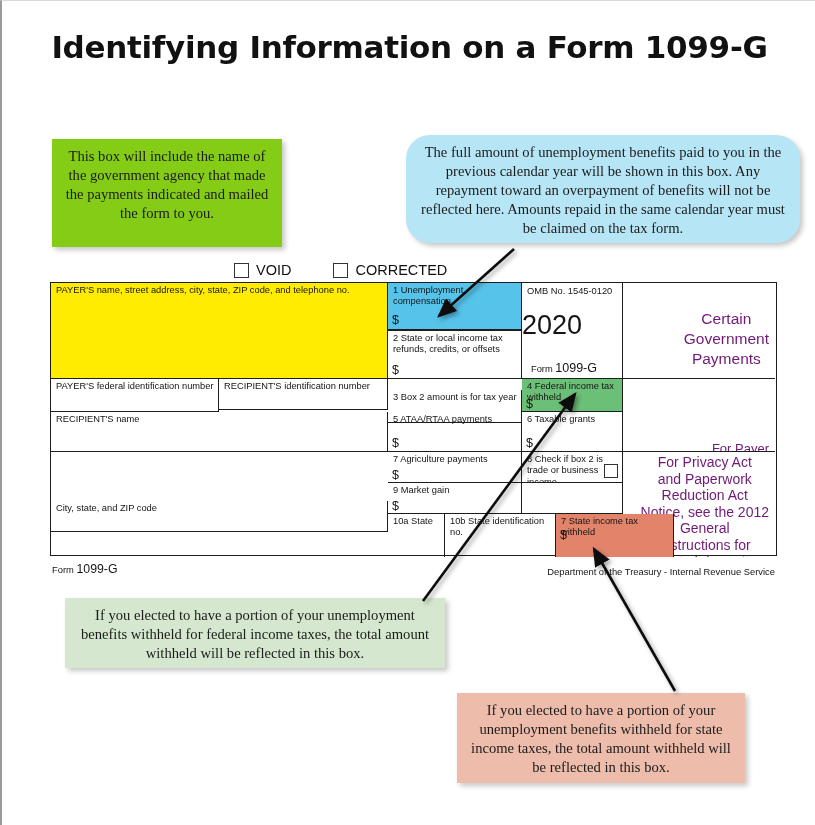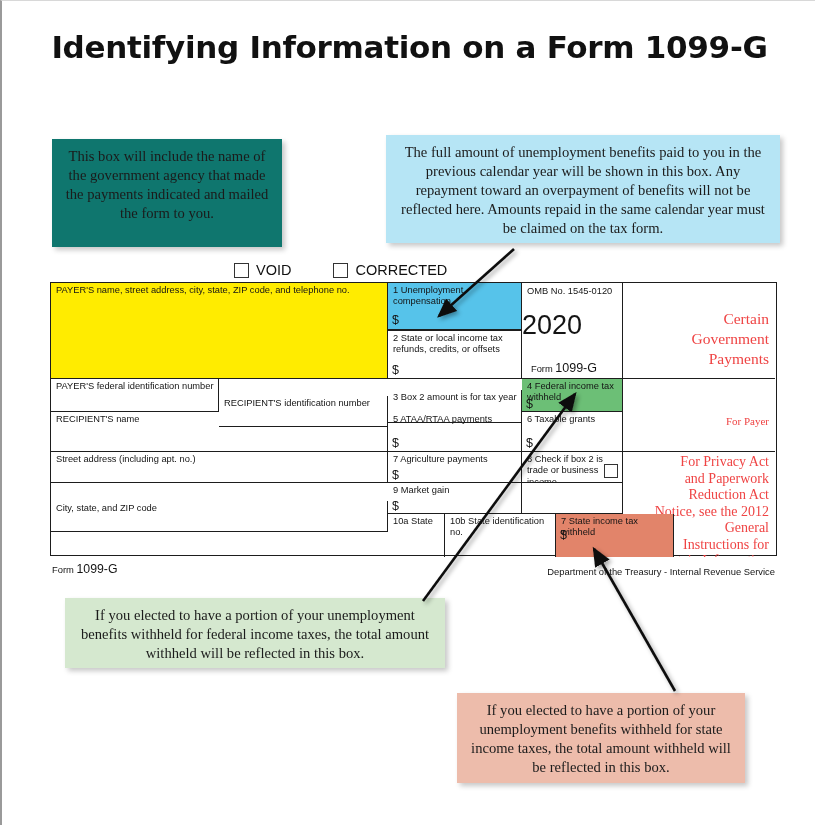--- a/index.html
+++ b/index.html
@@ -34,22 +34,22 @@
     position:absolute;
     font-family:"Liberation Serif", serif;
     font-size:14.6px;
     line-height:1.30;
     color:#1b1b1b;
     text-align:center;
     box-sizing:border-box;
     padding:8px 10px;
     box-shadow:3px 3px 5px rgba(0,0,0,0.22);
   }
-  .c-yellow{left:50px;top:138px;width:230px;height:108px;background:#0f766e;}
-  .c-blue  {left:384px;top:134px;width:394px;height:108px;background:#b6e5f5;}
+  .c-yellow{left:50px;top:138px;width:230px;height:108px;background:#84cc16;}
+  .c-blue  {left:404px;top:134px;width:394px;height:108px;background:#b6e5f5;border-radius:24px;}
   .c-green {left:63px;top:597px;width:380px;height:70px;background:#d5e8cf;}
   .c-salmon{left:455px;top:692px;width:288px;height:90px;background:#edbcab;}
 
   
   .topchecks{position:absolute;left:232px;top:261px;width:260px;height:20px;
     font-size:14.5px;color:#111;font-family:"Liberation Sans", sans-serif;}
   .topchecks .grp{display:inline-flex;align-items:center;gap:7px;vertical-align:top;}
   .topchecks .grp + .grp{margin-left:38px;}
   .cbox{display:inline-block;width:13px;height:13px;border:1.4px solid #333;background:#fff;}
 
@@ -75,26 +75,26 @@
   .bb{border-bottom:1.2px solid #1d1d1d;}
   .br{border-right:1.2px solid #1d1d1d;}
 
   .hl-yellow{background:#ffec00;}
   .hl-blue{background:#56c3ea;}
   .hl-green{background:#6cbf76;}
   .hl-salmon{background:#e2846a;}
 
   
   .rightTxt{
-    font-family:Liberation Serif, serif;
-    text-align:right;color:#ef4444;
+    font-family:Liberation Sans, sans-serif;
+    text-align:center;color:#701a75;
   }
   .certain{font-size:15.5px;line-height:1.28;}
   .copyc{font-size:14.5px;}
-  .forpayer{font-size:11px;}
+  .forpayer{font-size:13px;margin-top:26px;}
   .privacy{font-size:14px;line-height:1.18;}
 
   .ombtxt{font-size:9.3px;color:#141414;font-family:"Liberation Sans", sans-serif;}
   .yeartxt{font-size:27px;color:#141414;font-family:"Liberation Sans", sans-serif;}
   .formline{font-size:9.3px;color:#141414;font-family:"Liberation Sans", sans-serif;}
   .formline b{font-size:12.5px;font-weight:normal;}
 
   .b8box{position:absolute;width:12px;height:12px;border:1.2px solid #333;background:#fff;}
 
   
@@ -152,21 +152,21 @@
 
     <div class="cell bb" style="left:572px;top:0;width:152px;height:96px;">
       <div class="rightTxt certain" style="position:absolute;right:6px;top:26px;white-space:pre-line;">Certain
 Government
 Payments</div>
     </div>
 
     <div class="cell br bb" style="left:0;top:96px;width:168px;height:33px;">
       <div class="lbl lbl-pad">PAYER'S federal identification number</div>
     </div>
-    <div class="cell br bb" style="left:168px;top:96px;width:169px;height:31px;margin-top:17px;">
+    <div class="cell br bb" style="left:168px;top:96px;width:169px;height:31px;">
       <div class="lbl lbl-pad">RECIPIENT'S identification number</div>
     </div>
 
     <div class="cell br bb" style="left:337px;top:107px;width:134px;height:33px;">
       <div class="lbl lbl-pad"><span>3</span> <span>Box 2 amount is for tax year</span></div>
     </div>
 
     <div class="cell hl-green br bb" style="left:471px;top:96px;width:101px;height:33px;">
       <div class="lbl lbl-pad"><span>4</span> <span>Federal income tax withheld</span></div>
       <div class="dollar" style="bottom:0px;">$</div>
@@ -184,23 +184,20 @@
 
     <div class="cell br bb" style="left:471px;top:129px;width:101px;height:40px;">
       <div class="lbl lbl-pad"><span>6</span> <span>Taxable grants</span></div>
       <div class="dollar" style="bottom:1px;">$</div>
     </div>
 
     <div class="cell bb" style="left:572px;top:129px;width:152px;height:40px;">
       <div class="rightTxt forpayer" style="position:absolute;right:6px;top:3px;">For Payer</div>
     </div>
 
-    <div class="cell br bb" style="left:0;top:169px;width:337px;height:31px;">
-      <div class="lbl lbl-pad">Street address (including apt. no.)</div>
-    </div>
 
     <div class="cell br bb" style="left:337px;top:169px;width:134px;height:31px;">
       <div class="lbl lbl-pad"><span>7</span> <span>Agriculture payments</span></div>
       <div class="dollar" style="bottom:0px;">$</div>
     </div>
 
     <div class="cell br bb" style="left:471px;top:169px;width:101px;height:31px;">
       <div class="lbl lbl-pad" style="padding-right:16px;"><span>8</span> <span>Check if box 2 is
 trade or  business
 income</span></div>

